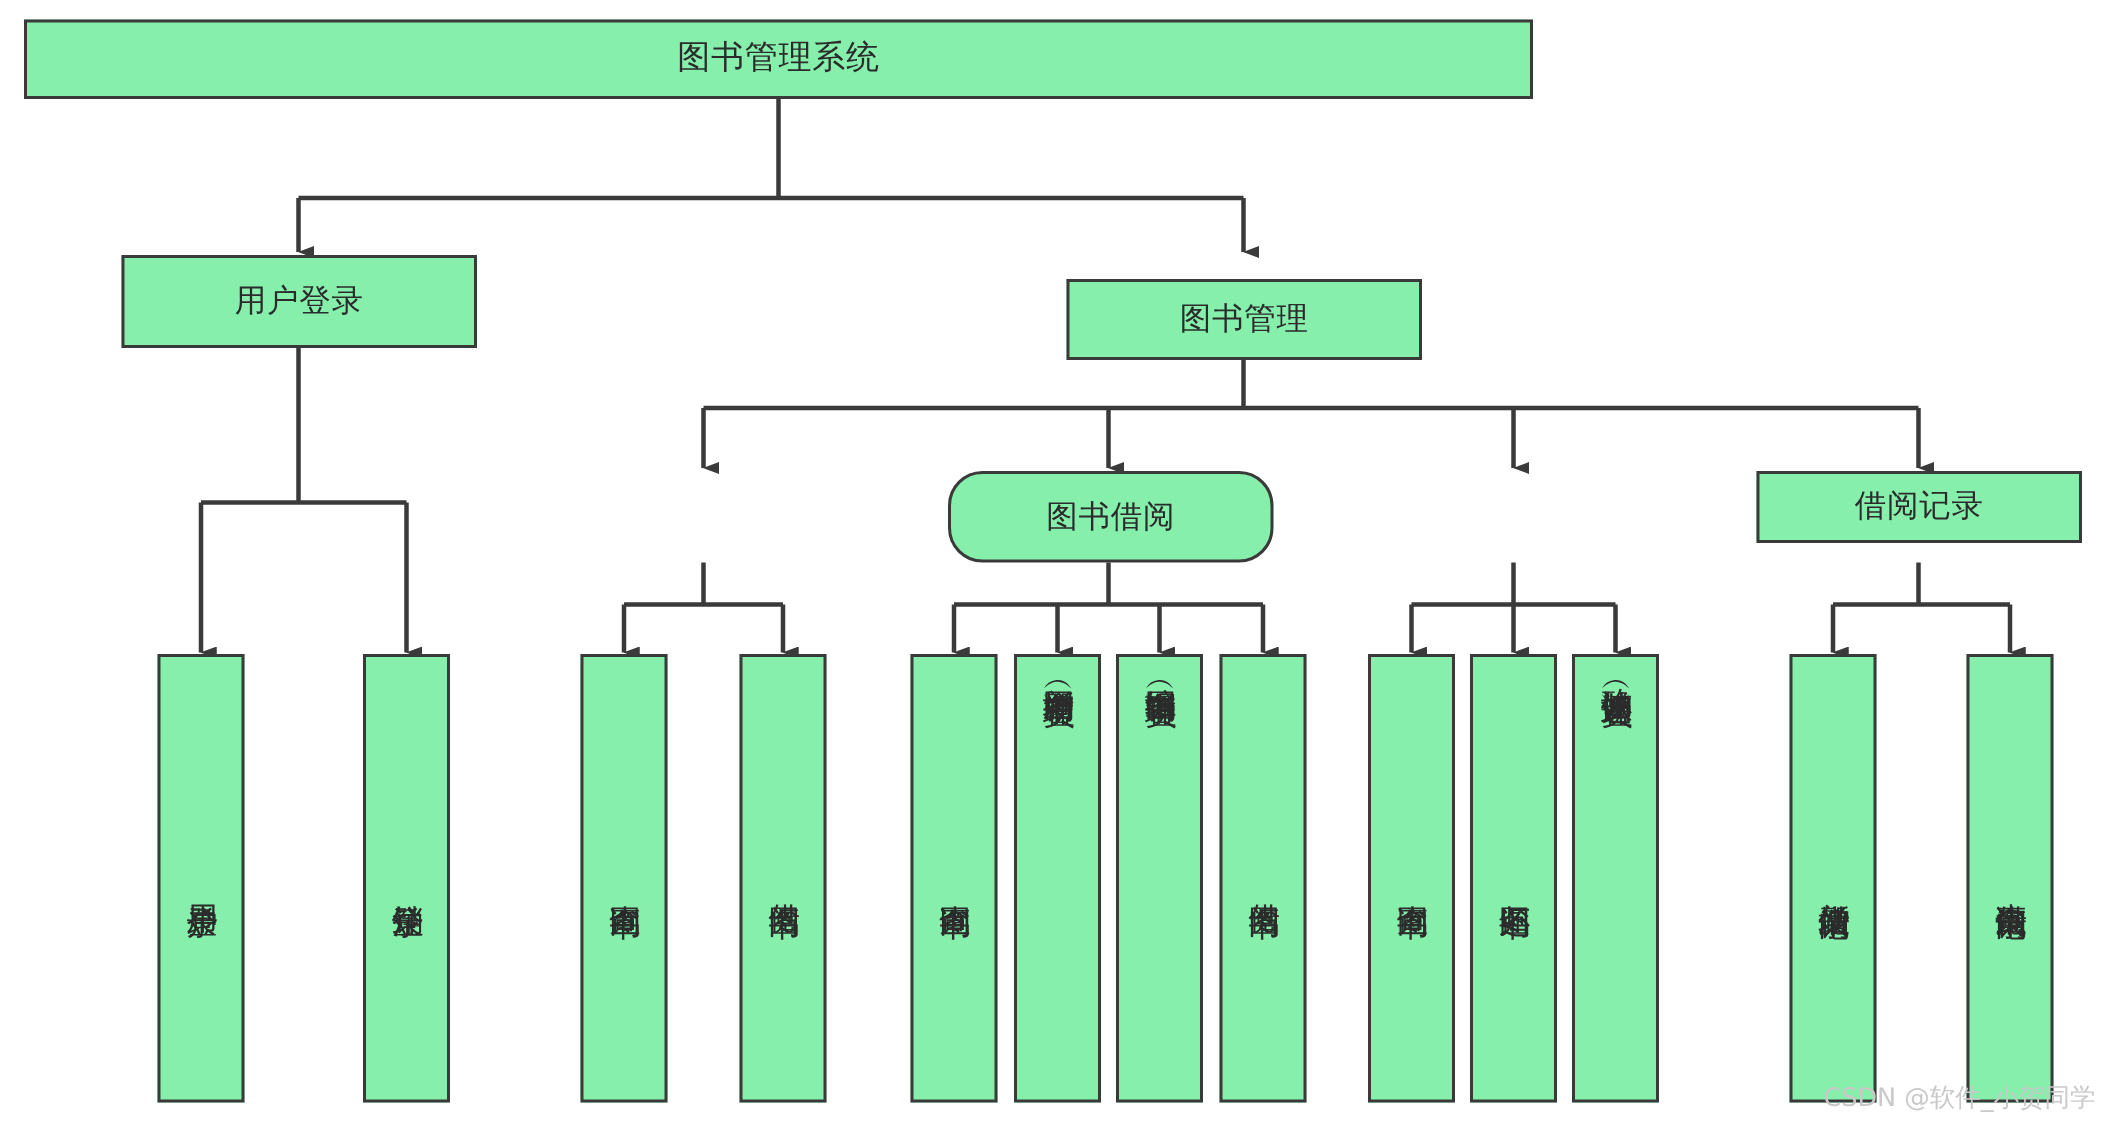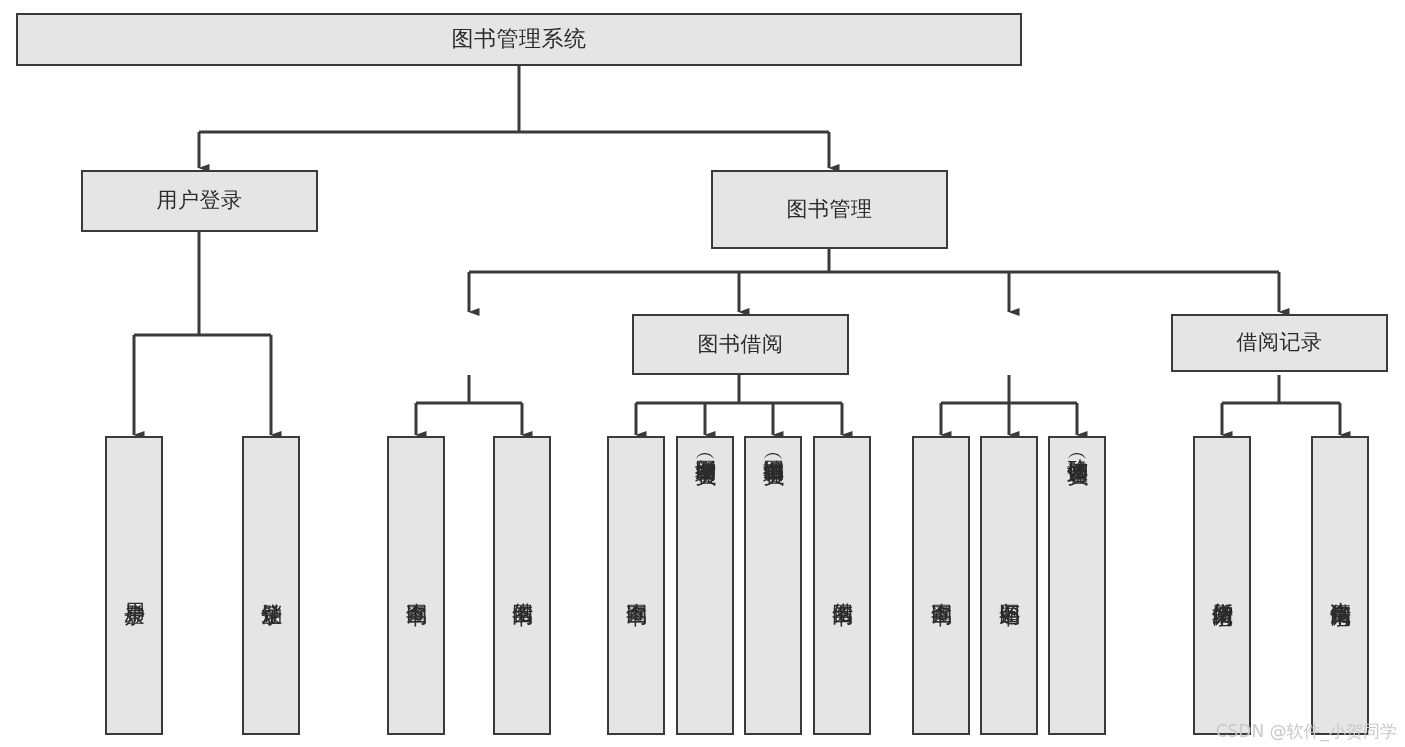--- a/index.html
+++ b/index.html
@@ -22,21 +22,21 @@
   svg#tree-svg {
     position: absolute;
     left: 0;
     top: 0;
     width: 1405px;
     height: 747px;
   }
   .node-box {
     position: absolute;
     box-sizing: border-box;
-    background: #e5e5e5;
+    background: #86efac;
     border: 2px solid #3a3a3a;
     display: flex;
     align-items: center;
     justify-content: center;
     overflow: hidden;
   }
   .node-label-h {
     font-size: 21px;
     color: #2b2b2b;
     line-height: 1.1;
@@ -125,28 +125,28 @@
     </g>
   </svg>
 
   <div class="node-box root" style="left:16px; top:13px; width:1006px; height:53px;">
     <span class="node-label-h">图书管理系统</span>
   </div>
 
   <div class="node-box" style="left:81px; top:170px; width:237px; height:62px;">
     <span class="node-label-h">用户登录</span>
   </div>
-  <div class="node-box" style="left:711px; top:170px; width:237px; height:79px;">
+  <div class="node-box" style="left:711px; top:186px; width:237px; height:54px;">
     <span class="node-label-h">图书管理</span>
   </div>
 
-  <div class="node-box" style="left:632px; top:314px; width:217px; height:61px;">
+  <div class="node-box" style="left:632px; top:314px; width:217px; height:61px;border-radius:23px;">
     <span class="node-label-h">图书借阅</span>
   </div>
-  <div class="node-box" style="left:1171px; top:314px; width:217px; height:58px;">
+  <div class="node-box" style="left:1171px; top:314px; width:217px; height:48px;">
     <span class="node-label-h">借阅记录</span>
   </div>
 
   <div class="node-box leaf" style="left:105px; top:436px; width:58px; height:299px;">
     <span class="node-label-v">用户登录</span>
   </div>
   <div class="node-box leaf" style="left:242px; top:436px; width:58px; height:299px;">
     <span class="node-label-v">注销登录</span>
   </div>
 

